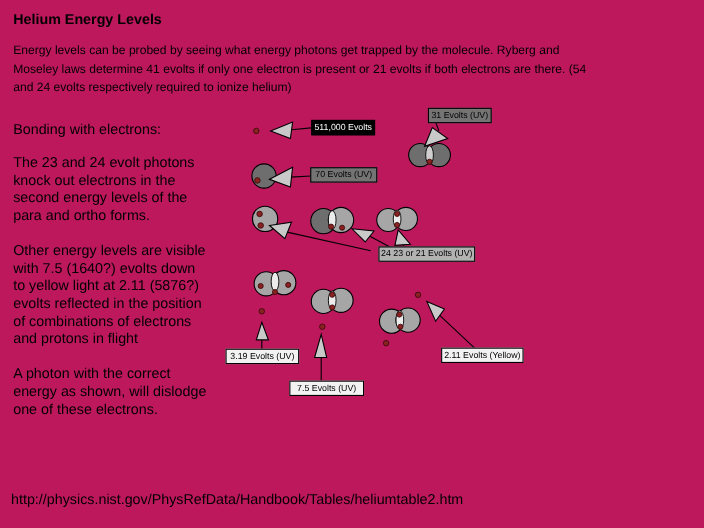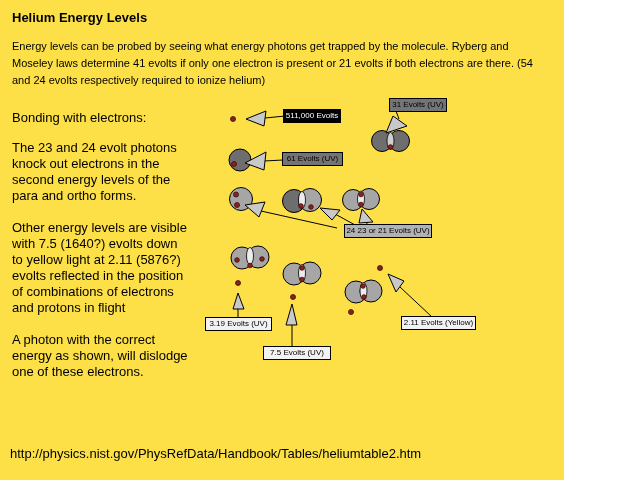--- a/index.html
+++ b/index.html
@@ -1,17 +1,17 @@
 <!DOCTYPE html>
 <html><head>
 <meta charset="utf-8">
 <style>
   html,body{margin:0;padding:0;background:#fff;}
   .page{
-    position:relative;width:564px;height:480px;background:#fde047;overflow:hidden;
+    position:relative;width:640px;height:480px;background:#be185d;overflow:hidden;
     font-family:"Liberation Sans",sans-serif;color:#000;
   }
   .page-title{position:absolute;left:12px;top:10px;font-size:13px;font-weight:bold;}
   .intro{position:absolute;left:12px;top:38px;width:524px;font-size:11px;line-height:17px;}
   .section-heading{position:absolute;left:12px;top:110px;font-size:13px;font-weight:normal;}
   .left-col{position:absolute;left:12px;top:140px;width:178px;font-size:13px;line-height:16px;}
   .left-col p{margin:0 0 16px 0;}
   .source-url{position:absolute;left:10px;top:446px;font-size:13px;}
   .diagram-svg{position:absolute;left:0;top:0;}
   .dlabel{
@@ -154,21 +154,21 @@
     </g>
 
     <g>
       <line x1="400" y1="287" x2="432" y2="317" stroke="#000" stroke-width="1"></line>
       <polygon points="388,274 404,281 396,292" fill="#c9c9c9" stroke="#000" stroke-width="1"></polygon>
     </g>
   </svg>
 
   <div class="dlabel lbl-511000">511,000 Evolts</div>
   <div class="dlabel lbl-48">31 Evolts (UV)</div>
-  <div class="dlabel lbl-41">61 Evolts (UV)</div>
+  <div class="dlabel lbl-41">70 Evolts (UV)</div>
   <div class="dlabel lbl-24">24 23 or 21 Evolts (UV)</div>
   <div class="dlabel lbl-319">3.19 Evolts (UV)</div>
   <div class="dlabel lbl-75">7.5 Evolts (UV)</div>
   <div class="dlabel lbl-211">2.11 Evolts (Yellow)</div>
 
   <div class="source-url">http://physics.nist.gov/PhysRefData/Handbook/Tables/heliumtable2.htm</div>
 
 </div>
 
 </body></html>

